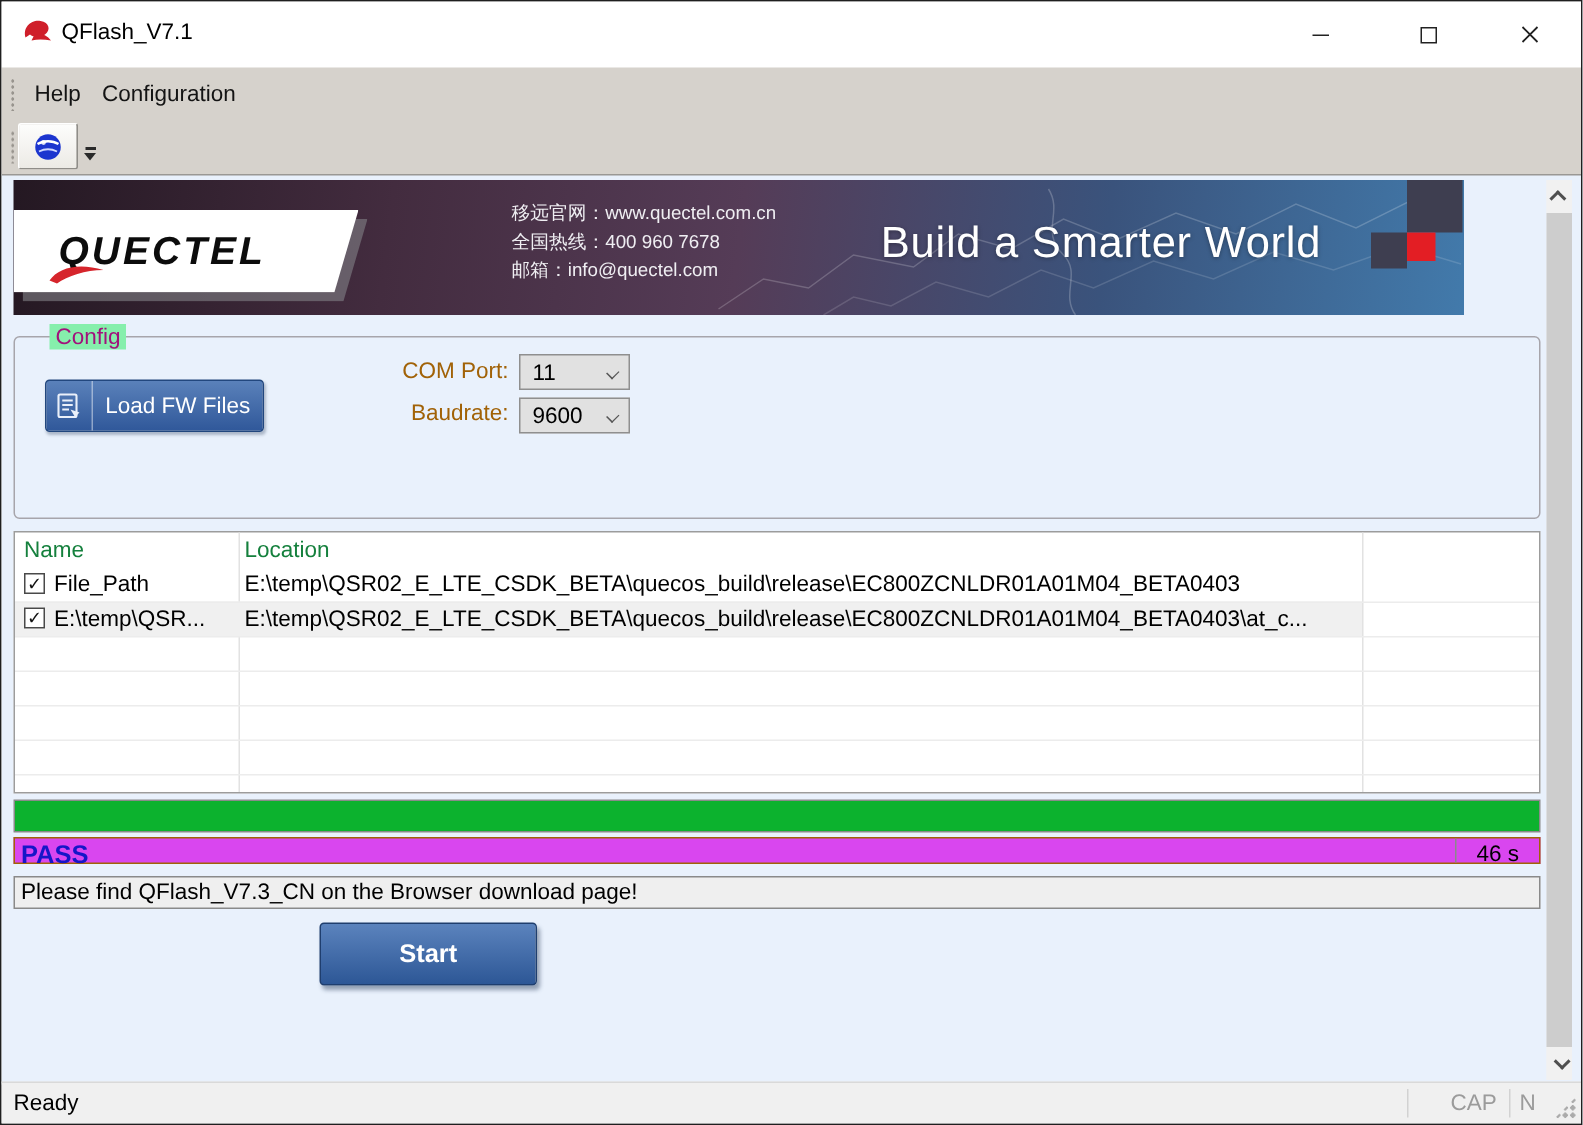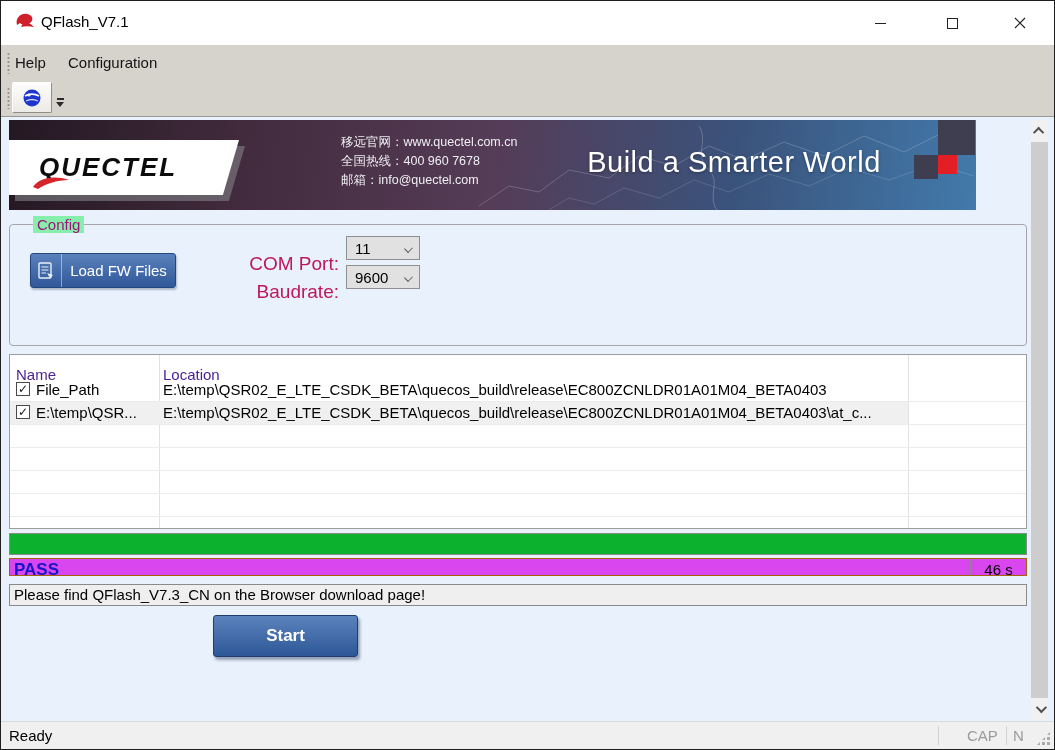--- a/index.html
+++ b/index.html
@@ -15,21 +15,21 @@
   .glyph-min { width:11px; height:0; border-top:1px solid #222; }
   .glyph-max { width:11px; height:11px; border:1px solid #222; }
 
   
   .menubar { position:absolute; left:0; top:44px; right:0; height:35px; background:#d6d2cc; }
   .toolbar { position:absolute; left:0; top:79px; right:0; height:36px; background:#d6d2cc; }
   .grip-v { position:absolute; width:3px; background-image:radial-gradient(circle,#98948e 1px,transparent 1.2px); background-size:3px 4px; }
   .grip-menu { left:6px; top:51px; height:22px; }
   .grip-tool { left:6px; top:86px; height:22px; }
   .menu-item { position:absolute; top:44px; height:35px; line-height:35px; font-size:15px; color:#141414; padding:0 10px; cursor:default; }
-  .menu-help { left:4px; } .menu-config { left:57px; }
+  .menu-help { left:12px; } .menu-config { left:57px; }
   .tool-btn { position:absolute; left:11px; top:81px; width:40px; height:31px; border-radius:2px;
               background:linear-gradient(#fdfdfc,#eceae5); border:1px solid; border-color:#ffffff #8f8d88 #8f8d88 #ffffff;
               display:flex; align-items:center; justify-content:center; }
   .tool-overflow { position:absolute; left:54px; top:97px; width:10px; }
   .tool-overflow .bar { width:7px; height:2px; background:#2a2a2a; margin:0 auto 2px; }
   .tool-overflow .tri { width:0; height:0; margin:0 auto; border-left:4px solid transparent; border-right:4px solid transparent; border-top:5px solid #2a2a2a; }
 
   
   .content { position:absolute; left:0; top:115px; right:0; height:607px; background:#e9f1fc; border-top:1px solid #9a9894; }
 
@@ -48,31 +48,31 @@
   .sq2 { left:905px; top:35px; width:24px; height:24px; background:#3e3e50; }
   .sq3 { left:929px; top:35px; width:19px; height:19px; background:#e31e24; }
 
   
   .config-group { position:absolute; left:8px; top:107px; width:1018px; height:122px; border:1px solid #a7a5ab; border-radius:4px; }
   .config-label { position:absolute; left:12px; top:99px; height:17px; line-height:17px; padding:0 4px; background:#86efac; color:#a2117c; font-size:15px;margin-left:20px; }
   .load-btn { position:absolute; left:29px; top:136px; width:146px; height:35px; border:1px solid #22477e; border-radius:3px;
               background:linear-gradient(#5a81ba,#30589a); color:#fff; display:flex; align-items:center; box-shadow:1px 2px 2px rgba(30,50,80,.3); cursor:default;justify-content:center; }
   .load-btn .icon-box { width:31px; height:100%; display:flex; align-items:center; justify-content:center; border-right:1px solid rgba(255,255,255,.45); }
   .load-btn .lbl { flex:1; text-align:center; font-size:15px; }
-  .fld-label { position:absolute; width:90px; text-align:right; font-size:19px; color:#be185d;margin-top:14px; }
+  .fld-label { position:absolute; width:90px; text-align:right; font-size:15px; color:#a16207; }
   .lbl-com { left:248px; top:122px; } .lbl-baud { left:248px; top:150px; }
   .dropdown { position:absolute; left:345px; width:74px; height:24px; background:#e1e1e1; border:1px solid #8f8f8f; display:flex; align-items:center; font-size:15px; padding-left:8px; cursor:default; }
   .dd-com { top:119px; } .dd-baud { top:148px; }
   .dd-chevron { position:absolute; right:7px; top:8px; width:7px; height:7px; border-left:1.6px solid #555; border-bottom:1.6px solid #555; transform:rotate(-45deg) scale(1,.8); }
 
   
   .file-table { position:absolute; left:8px; top:237px; width:1018px; height:175px; background:#fff; border:1px solid #9c9c9c; font-size:15px; }
   .vsep { position:absolute; top:0; bottom:0; width:1px; background:#e2e2e2; }
   .vsep1 { left:149px; } .vsep2 { left:898px; }
-  .th { position:absolute; top:8px; height:23px; line-height:23px; color:#4c1d95; }
+  .th { position:absolute; top:0; height:23px; line-height:23px; color:#15803d; }
   .th-name { left:6px; } .th-loc { left:153px; }
   .trow { position:absolute; left:0; height:23px; }
   .trow.sel { background:#f0f0f0; width:898px; }
   .row1 { top:23px; width:1016px; } .row2 { top:46px; }
   .cb { position:absolute; left:6px; top:4px; width:14px; height:14px; background:#fff; border:1px solid #494949; font-size:12px; line-height:12px; text-align:center; color:#101010; }
   .cell-name { position:absolute; left:26px; width:120px; line-height:23px; white-space:nowrap; overflow:hidden; }
   .cell-loc { position:absolute; left:153px; right:4px; line-height:23px; white-space:nowrap; overflow:hidden; }
   .hline { position:absolute; left:0; right:0; height:1px; background:#ececec; }
 
   

